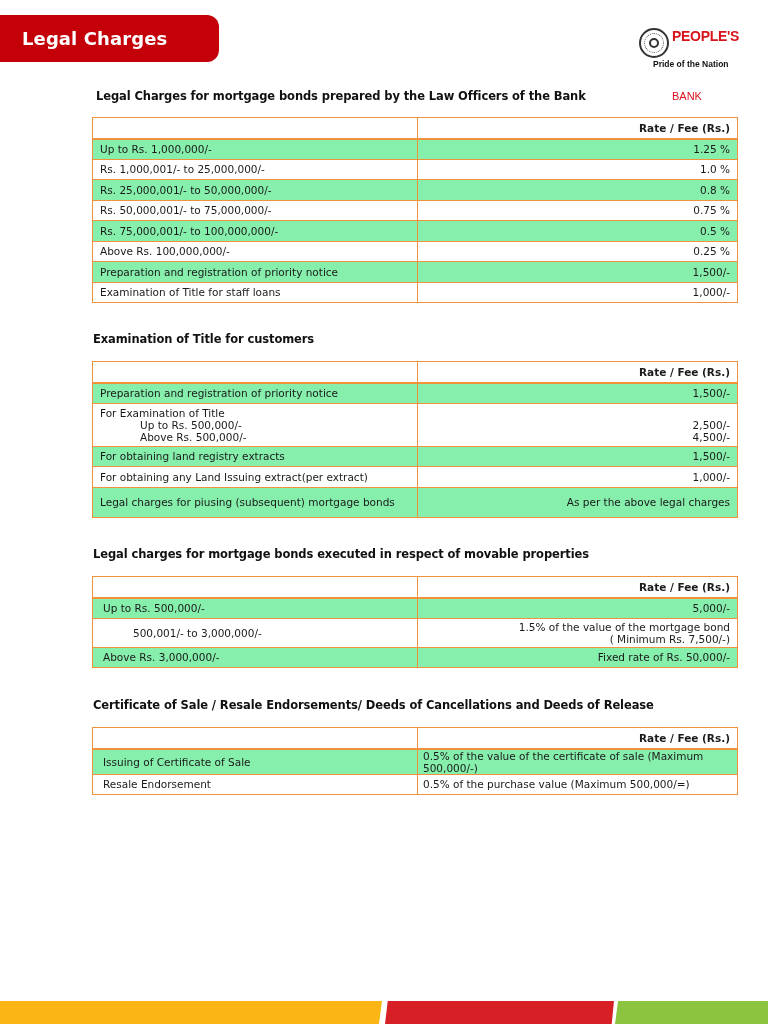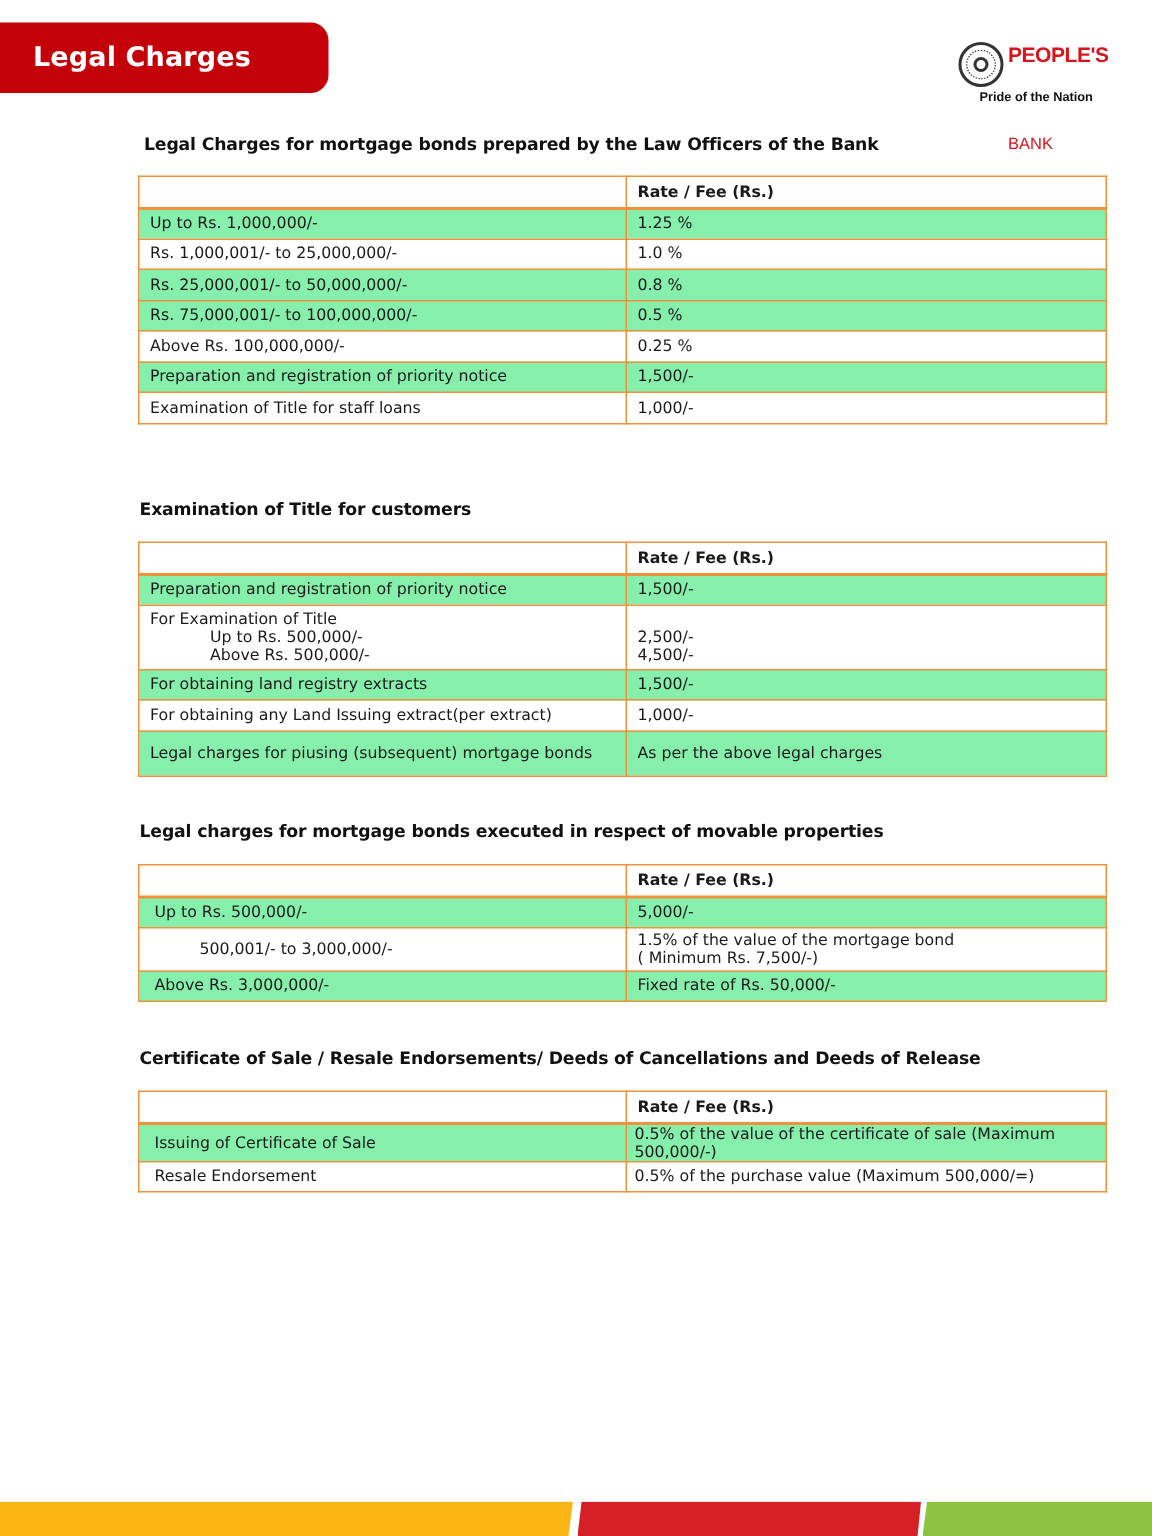--- a/index.html
+++ b/index.html
@@ -58,21 +58,21 @@
     table.fee {
       position: absolute; left: 92px; width: 646px; border-collapse: collapse;
       font-size: 10.5px; color: #1a1a1a; font-family: "DejaVu Sans", sans-serif;
     }
     table.fee td {
       border: 1.5px solid #f0913c; padding: 0 7px; height: 20.5px; vertical-align: middle;
       line-height: 12px;
     }
     table.fee tr.head td { height: 21px; border-bottom: 2.5px solid #f0913c; }
     table.fee td.c1 { width: 325px; }
-    table.fee td.c2 { text-align: left; }
+    table.fee td.c2 { text-align: right; }
     table.fee td.c2.left { text-align: left; padding-left: 5px; }
     table.fee tr.shade td { background: #86efac; }
     .head-label { font-weight: bold; font-size: 10.5px; }
     .indent { padding-left: 40px; display: block; }
 
     
     .stripe { position: absolute; bottom: 0; height: 23px; }
   </style>
 </head>
 <body>
@@ -103,20 +103,24 @@
       <td class="c1">Up to Rs. 1,000,000/-</td>
       <td class="c2">1.25 %</td>
     </tr>
     <tr>
       <td class="c1">Rs. 1,000,001/- to 25,000,000/-</td>
       <td class="c2">1.0 %</td>
     </tr>
     <tr class="shade">
       <td class="c1">Rs. 25,000,001/- to 50,000,000/-</td>
       <td class="c2">0.8 %</td>
+    </tr>
+    <tr>
+      <td class="c1">Rs. 50,000,001/- to 75,000,000/-</td>
+      <td class="c2">0.75 %</td>
     </tr>
     <tr class="shade">
       <td class="c1">Rs. 75,000,001/- to 100,000,000/-</td>
       <td class="c2">0.5 %</td>
     </tr>
     <tr>
       <td class="c1">Above Rs. 100,000,000/-</td>
       <td class="c2">0.25 %</td>
     </tr>
     <tr class="shade">

